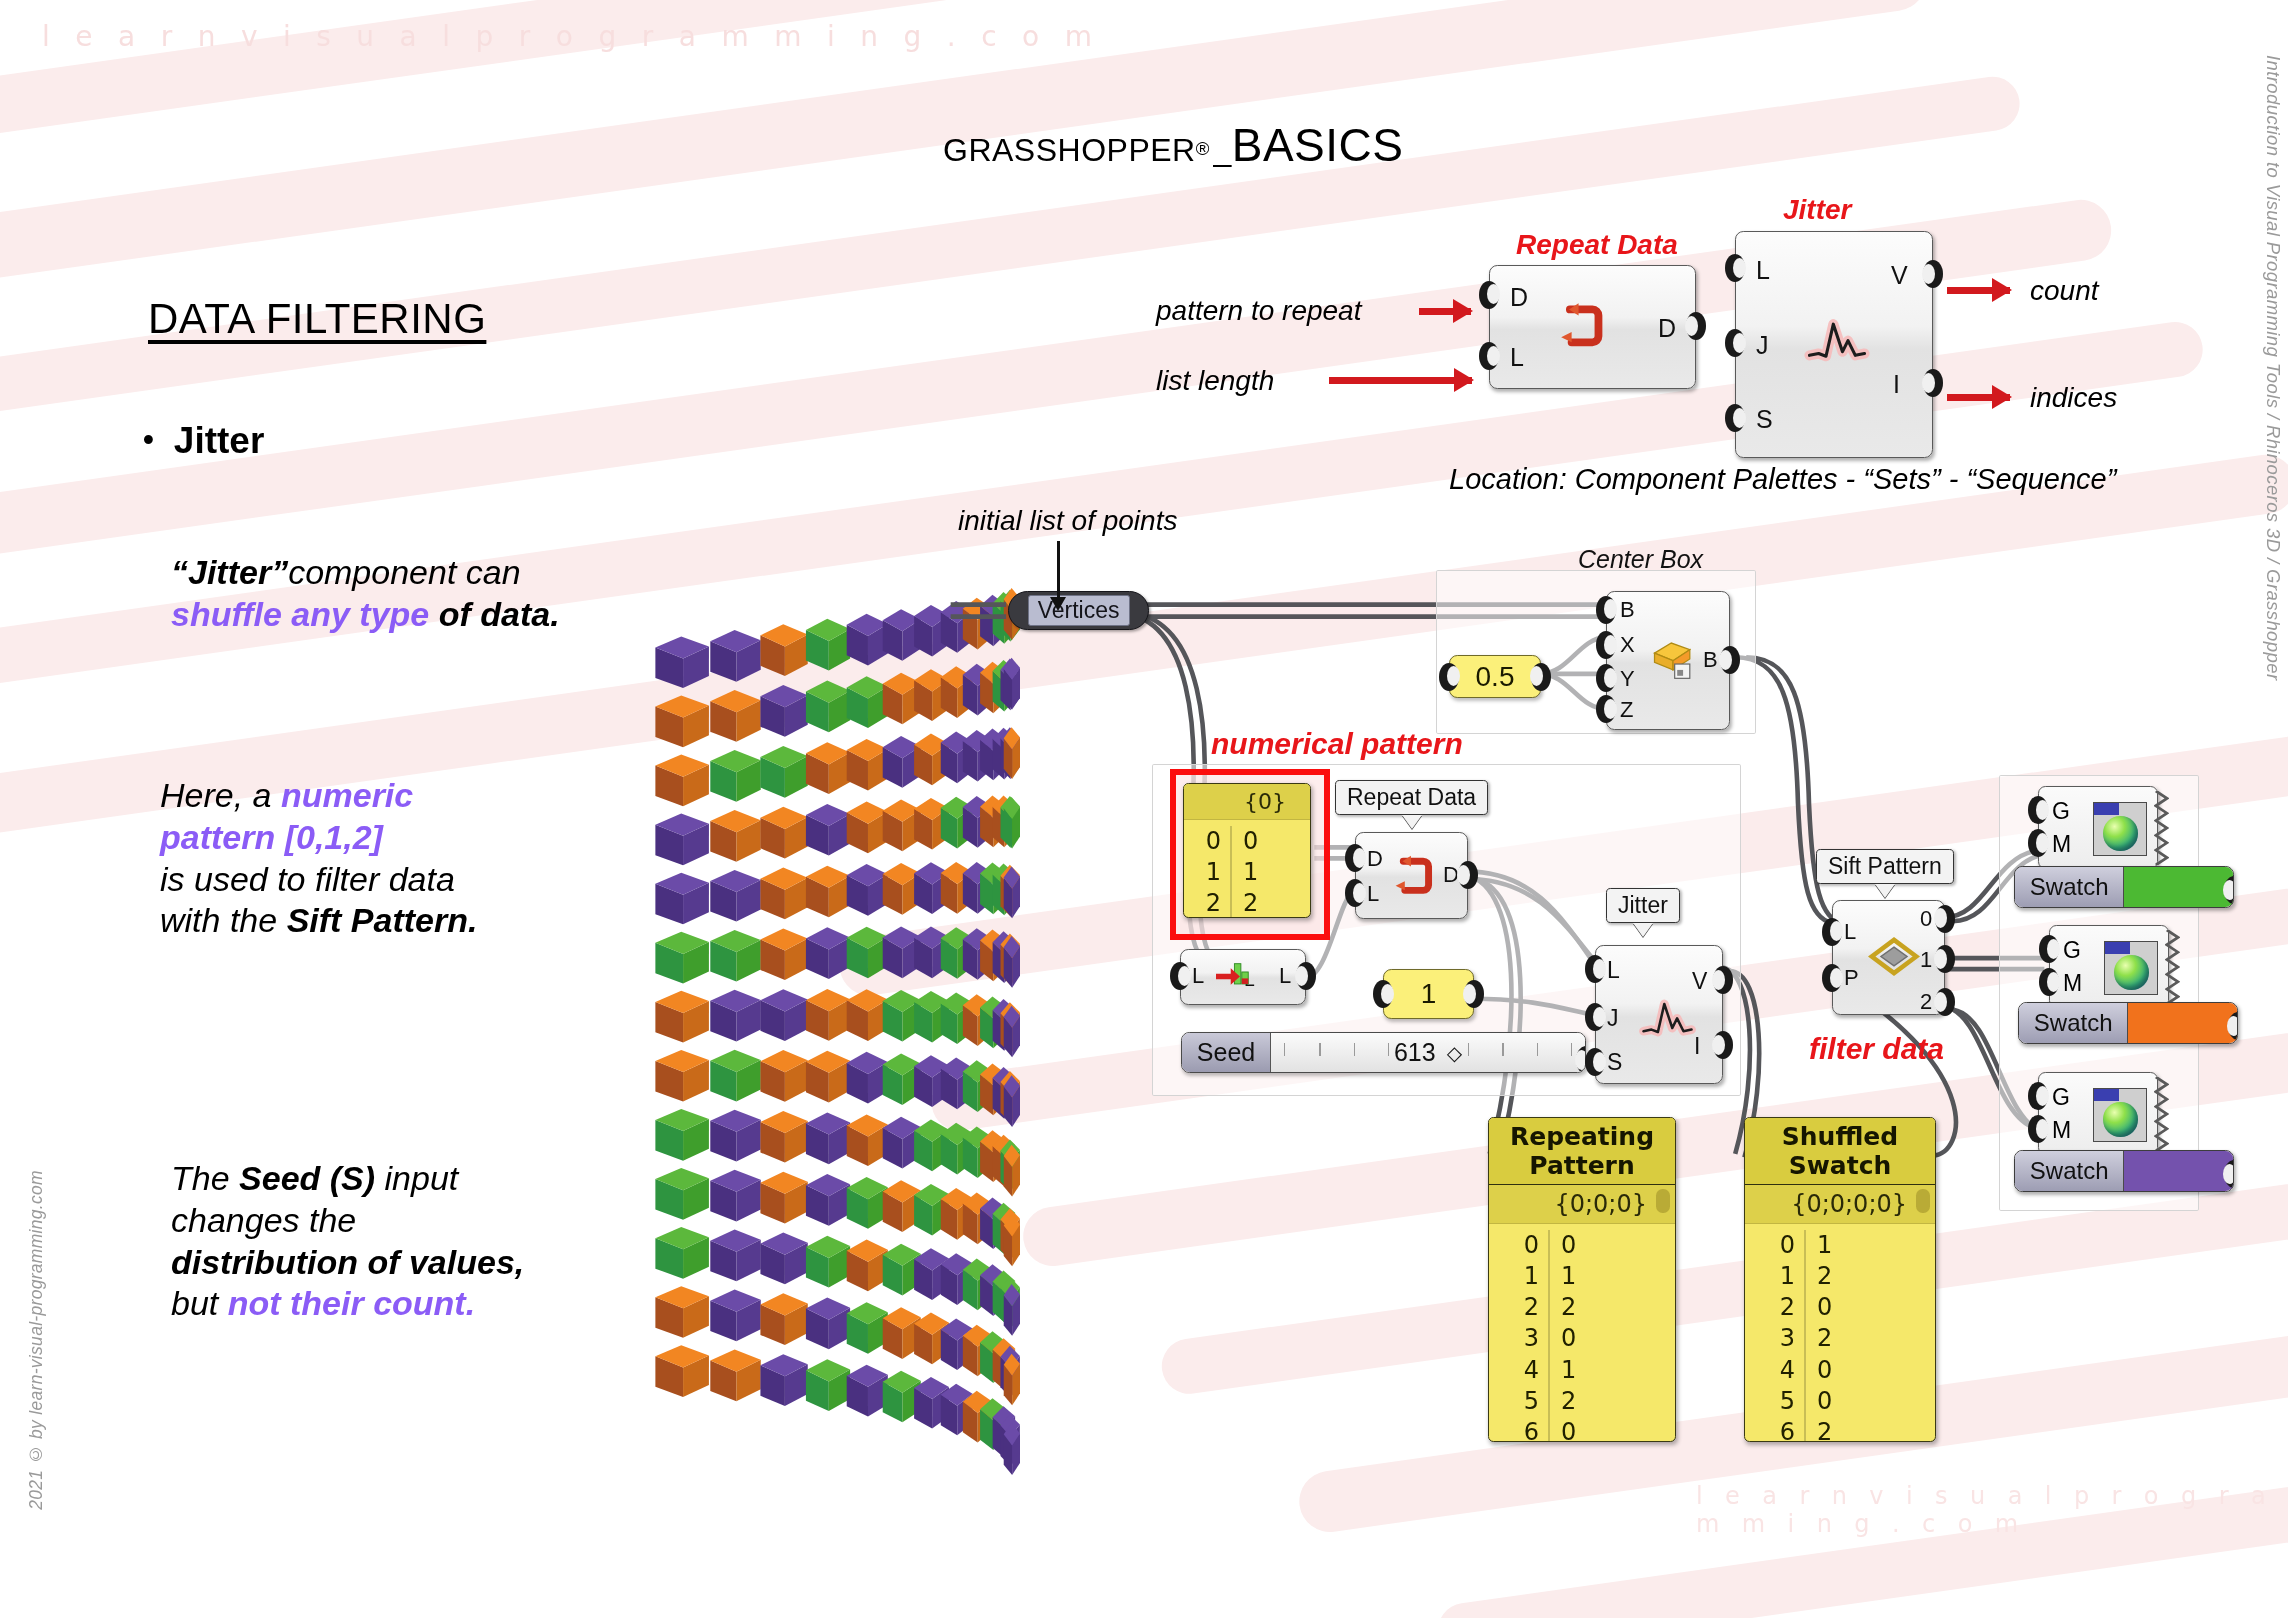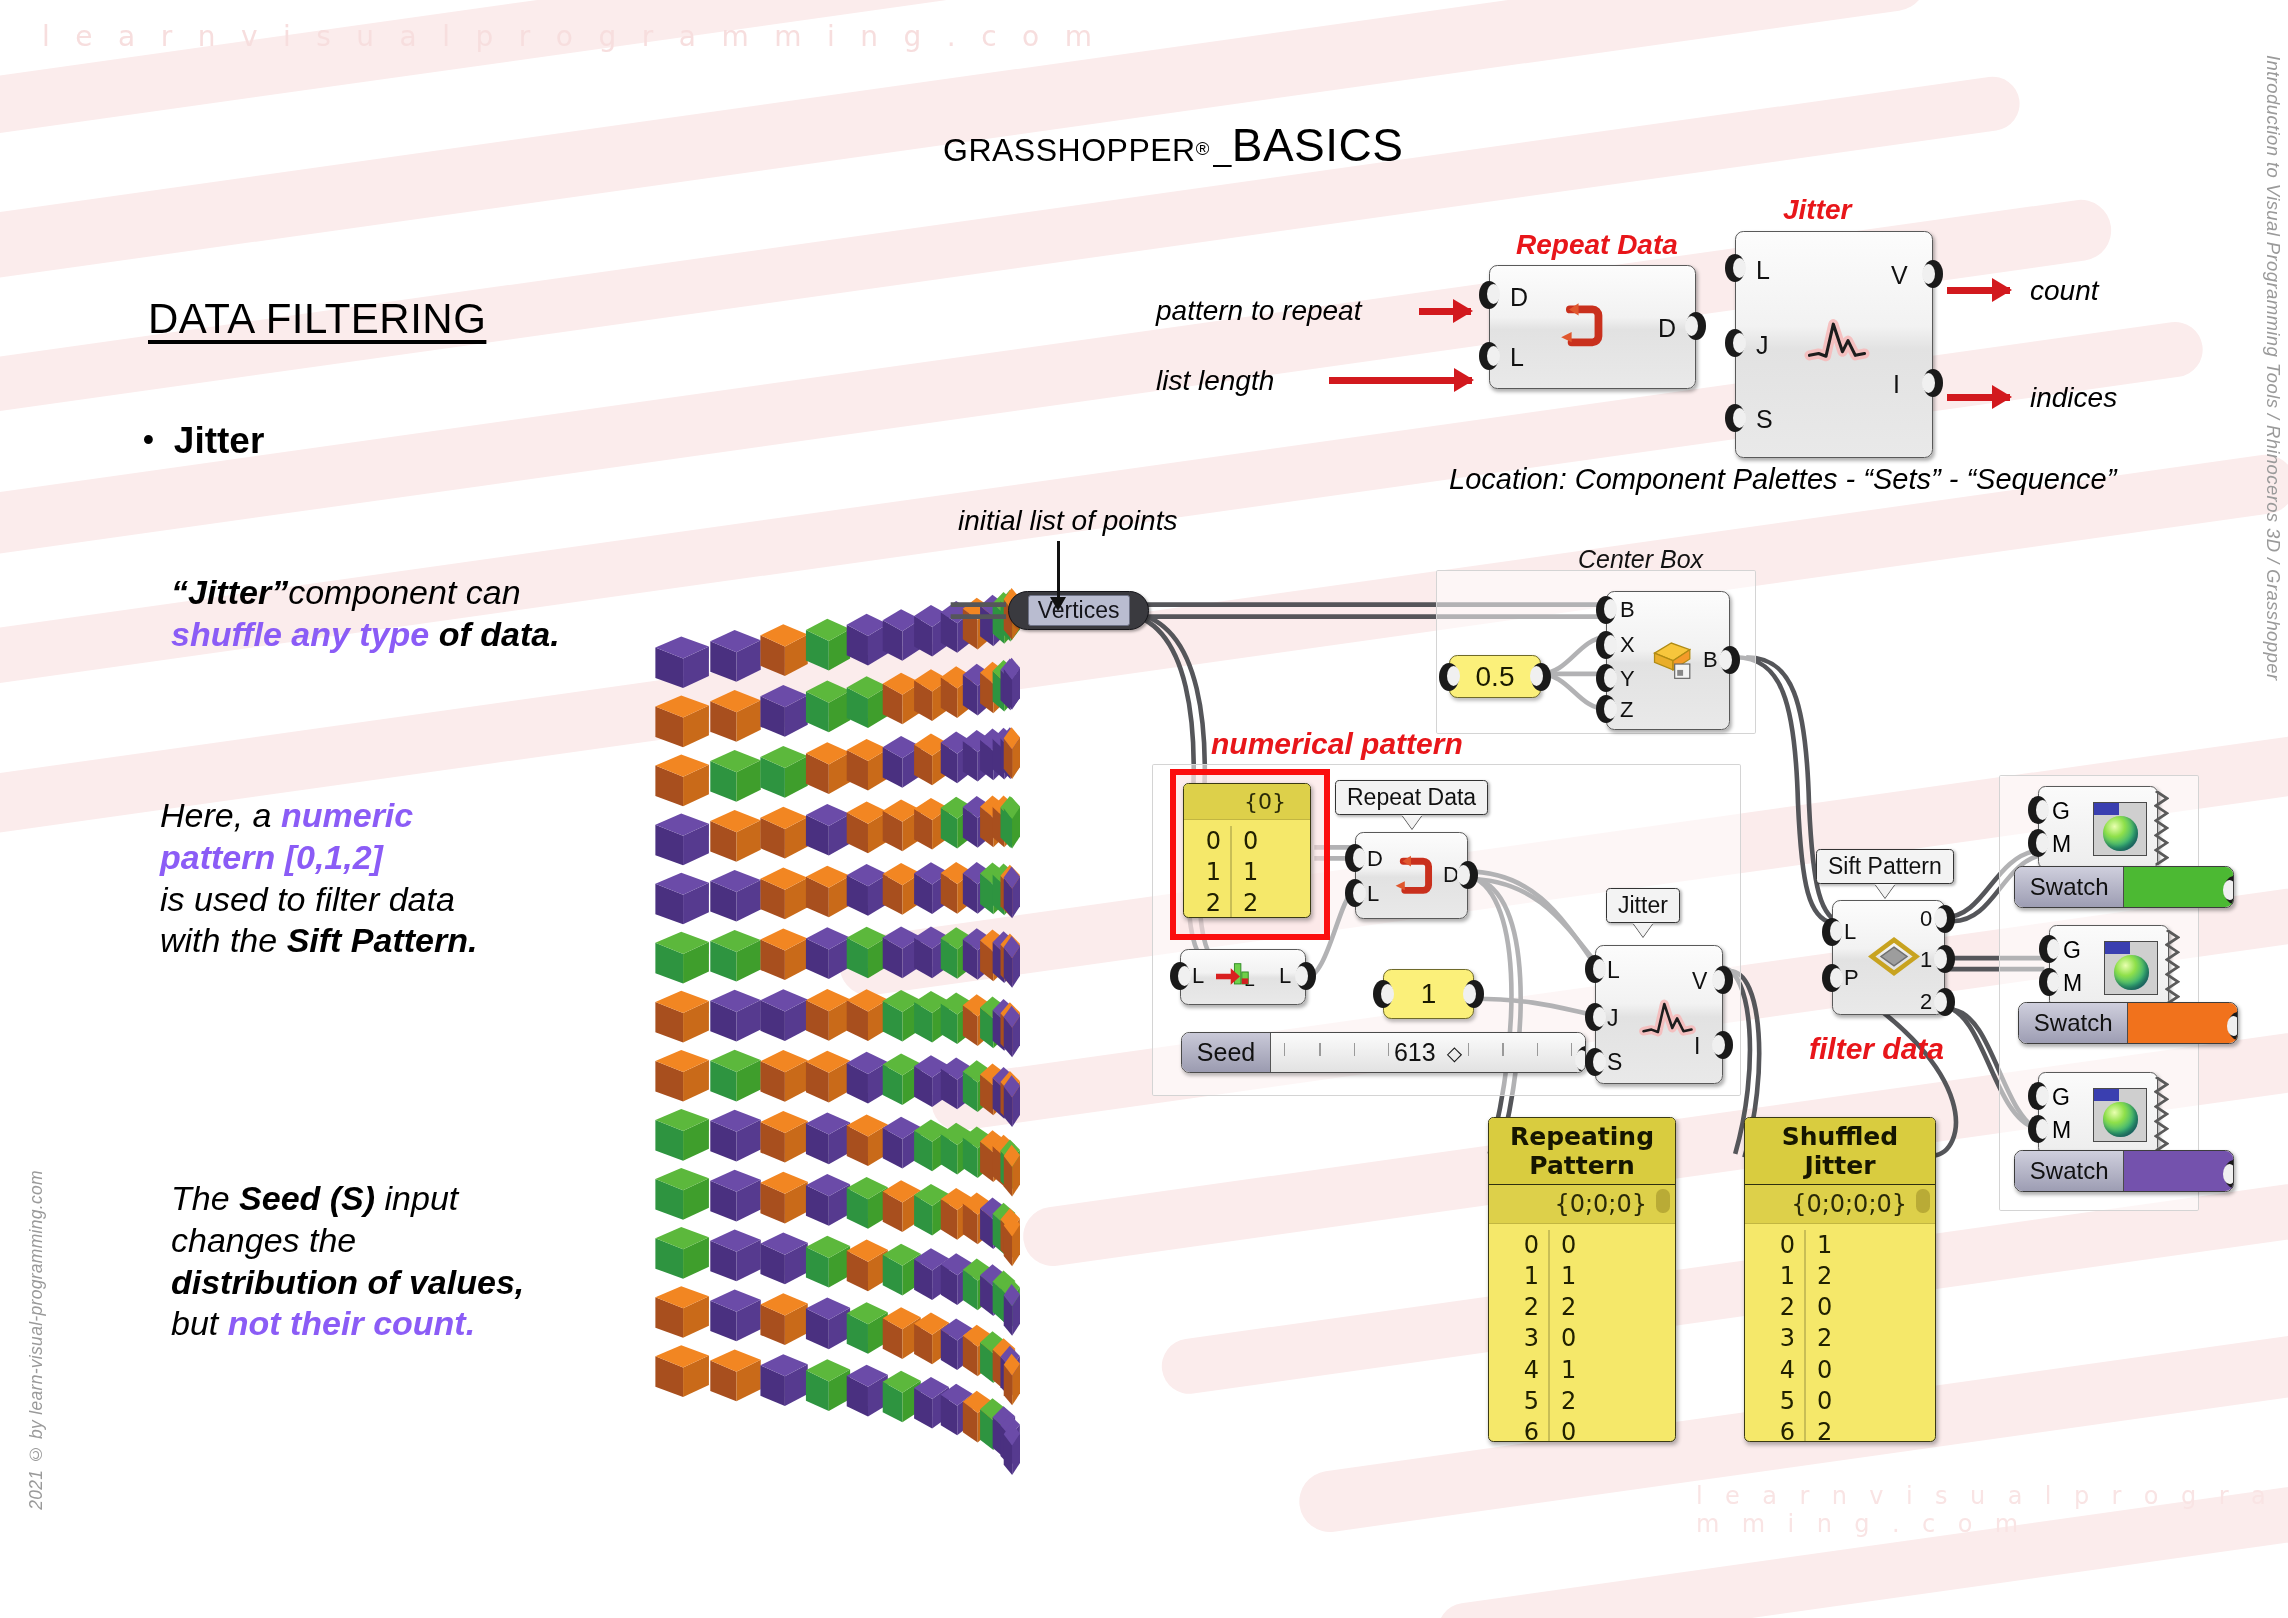--- a/index.html
+++ b/index.html
@@ -49,21 +49,21 @@
     font-size:42px;font-weight:400;text-decoration:underline;
     text-underline-offset:7.4px;letter-spacing:0.5px;
   }
   .bullet{
     position:absolute;left:143px;top:420px;z-index:5;
     font-size:37px;font-weight:bold;
   }
   .bullet .dot{font-size:31px;margin-right:20px;vertical-align:2.8px;}
   .para{
     position:absolute;z-index:5;font-style:italic;
-    font-size:34px;line-height:1.23;letter-spacing:0px;margin-top:20px;
+    font-size:34px;line-height:1.23;letter-spacing:0px;
   }
   .para.p1{left:171px;top:552px;width:517px;}
   .para.p2{left:160px;top:775px;width:517px;}
   .para.p3{left:171px;top:1158px;width:554px;}
   .red{color:#8b5cf6;}
   .b{font-weight:bold;}
   .comp{
     position:absolute;z-index:7;
     background:linear-gradient(to bottom,#fcfcfc 0%,#f2f2f2 42%,#e2e2e2 52%,#e9e9e9 100%);
     border:1.5px solid #595959;border-radius:8.3px;
@@ -1393,21 +1393,21 @@
       <div class="row">
         <span class="idx">6</span>
         <span class="sep"></span>
         <span class="val">0</span>
       </div>
     </div>
 </div>
 
 <div class="panel" style="left:1744px;top:1117px;width:190px;height:323px;">
 
-  <div class="ptitle">Shuffled Jitter</div>
+  <div class="ptitle">Shuffled Swatch</div>
   <div class="pbranch">
     <span>{0;0;0;0}</span>
     <span class="scroll"></span>
   </div>
   <div class="rows" id="shf-rows">
       <div class="row">
         <span class="idx">0</span>
         <span class="sep"></span>
         <span class="val">1</span>
       </div>

